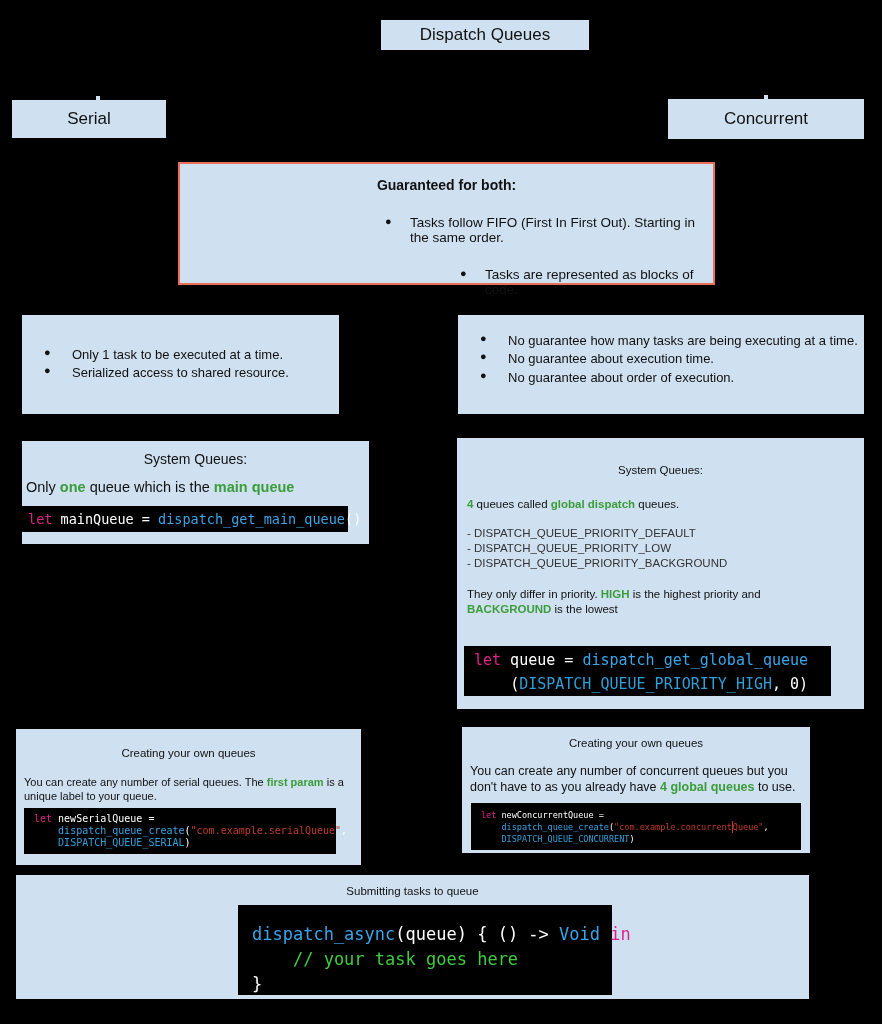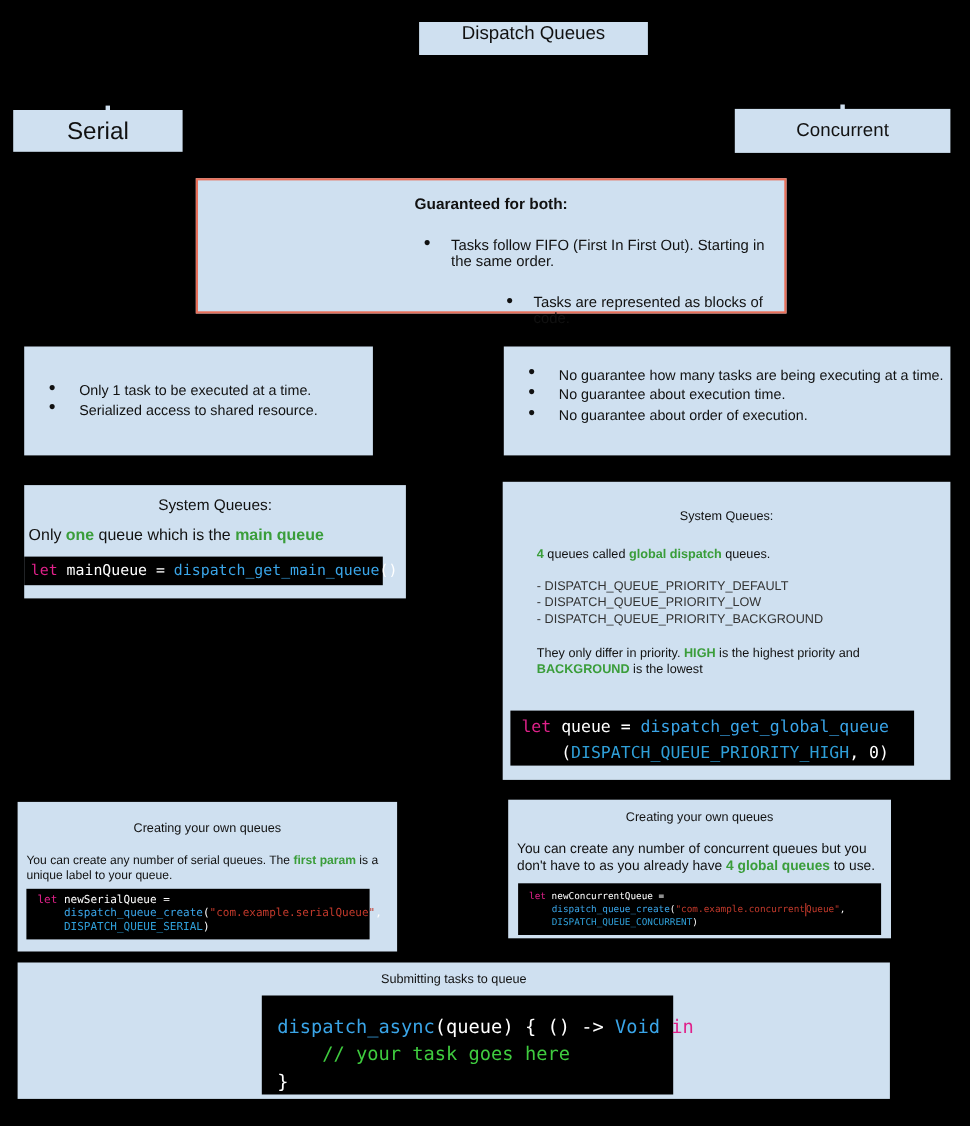--- a/index.html
+++ b/index.html
@@ -15,30 +15,30 @@
     overflow: hidden;
   }
   .panel {
     position: absolute;
     background: #cfe0f0;
     box-sizing: border-box;
   }
   
   #title-box {
     left: 381px; top: 20px; width: 208px; height: 30px;
-    display: flex; justify-content: center;
+    display: flex; align-items: center; justify-content: center;
   }
   #title-box .t { font-size: 17px; color: #111; }
 
   
   #serial-box {
     left: 12px; top: 100px; width: 154px; height: 38px;
     display: flex; align-items: center; justify-content: center;
   }
-  #serial-box .t { font-size: 22px; color: #111; }
+  #serial-box .t { font-size: 17px; color: #111; }
   #concurrent-box {
     left: 668px; top: 99px; width: 196px; height: 40px;
     display: flex; align-items: center; justify-content: center;
   }
   #concurrent-box .t { font-size: 17px; color: #111; }
   .stub {
     position: absolute;
     width: 4px; height: 5px;
     background: #cfe0f0;
   }
@@ -90,21 +90,21 @@
     left: 22px; top: 441px; width: 347px; height: 103px;
   }
   #sysq-left .hdr { font-size: 14px; text-align: center; padding-top: 10px; color:#111; }
   #sysq-left .line { font-size: 14.5px; color: #111; padding: 12px 0 4px 4px; }
 
   
   #sysq-right {
     left: 457px; top: 438px; width: 407px; height: 271px;
   }
   #sysq-right .hdr { font-size: 11.5px; text-align: center; padding-top: 26px; color:#111; }
-  #sysq-right .body { padding: 0 10px; margin-left: 21px; }
+  #sysq-right .body { padding: 0 10px; }
   #sysq-right .l1 { font-size: 11.5px; color: #111; margin-top: 22px; }
   #sysq-right .consts { font-size: 11.5px; color: #333; margin-top: 16px; line-height: 1.30; }
   #sysq-right .l2 { font-size: 11.5px; color: #111; margin-top: 16px; line-height: 1.35; }
 
   
   #create-serial {
     left: 16px; top: 729px; width: 345px; height: 136px;
   }
   #create-serial .hdr { font-size: 11.5px; text-align: center; padding-top: 18px; color:#111; }
   #create-serial .para { font-size: 11px; color: #111; padding: 16px 8px 0 8px; line-height: 1.3; }

